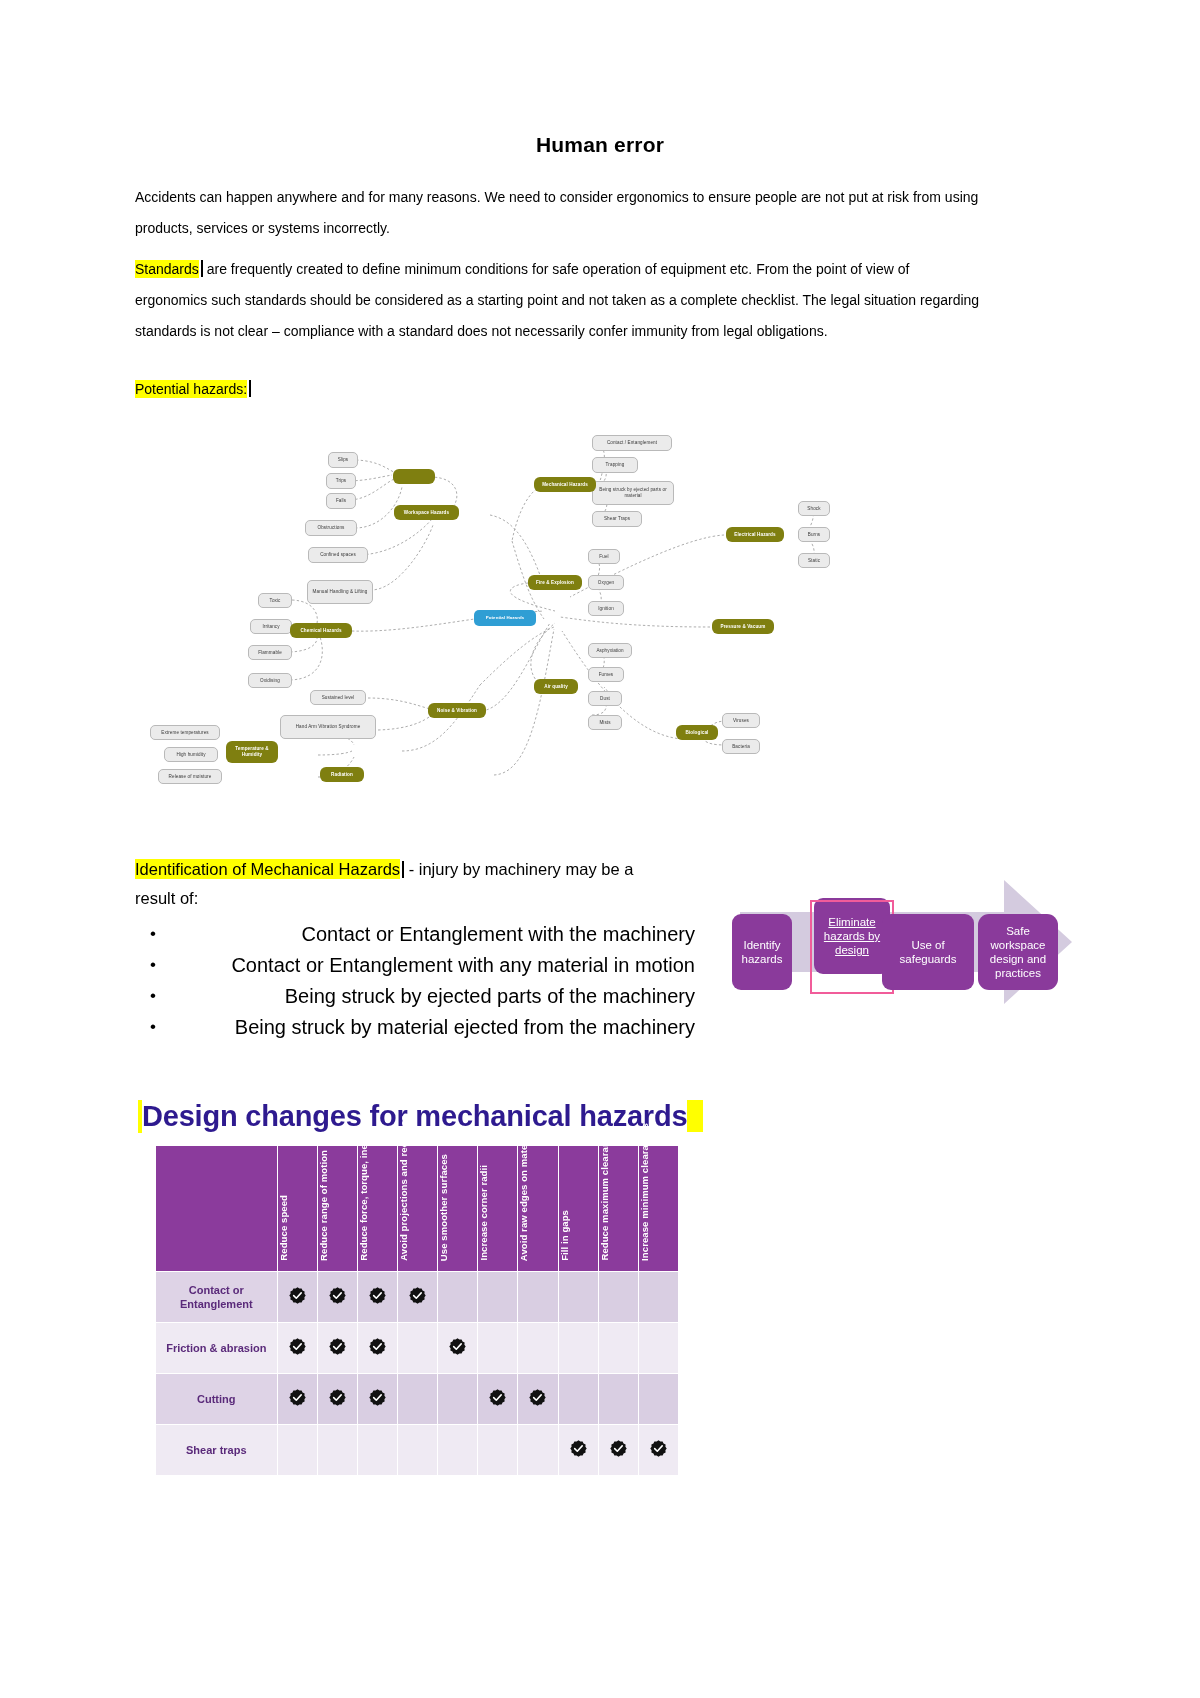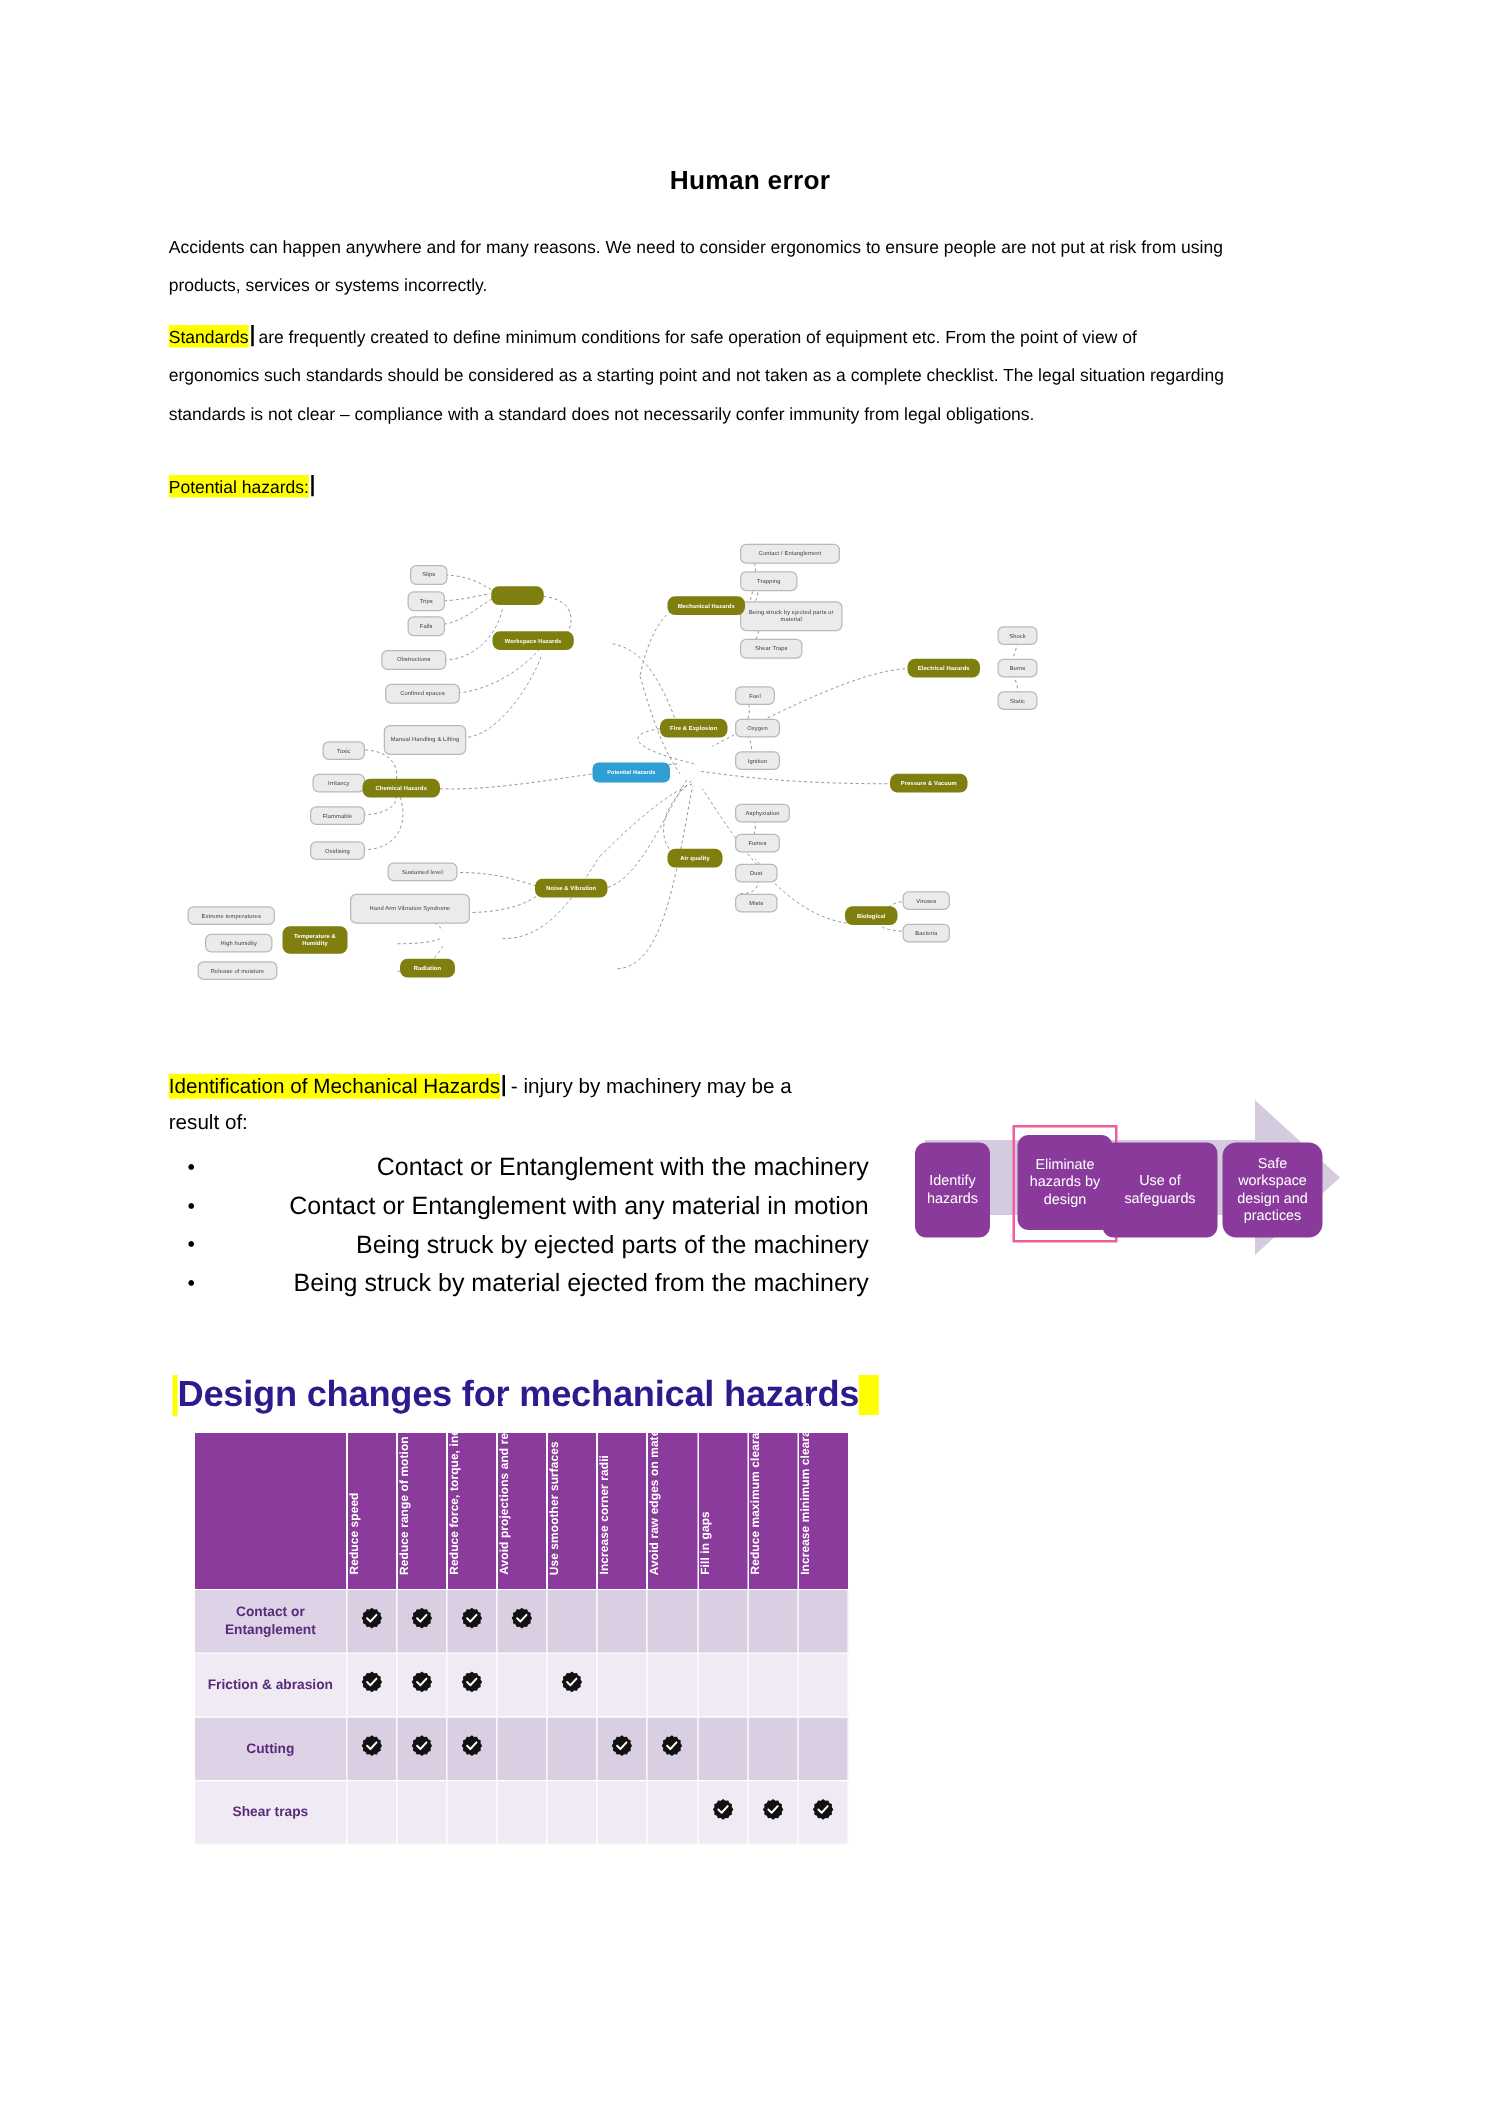--- a/index.html
+++ b/index.html
@@ -198,21 +198,21 @@
       <li>Being struck by ejected parts of the machinery</li>
       <li>Being struck by material ejected from the machinery</li>
     </ul>
   </div>
 
   <div class="process">
     <svg class="arrow-shape" width="370" height="190" viewBox="0 0 370 190">
       <path d="M18,50 L282,50 L282,18 L350,80 L282,142 L282,110 L18,110 Z" fill="#d4cbdf"></path>
     </svg>
     <div class="pbox" style="left:10px;top:52px;width:60px;height:76px;">Identify hazards</div>
-    <div class="pbox" style="left:92px;top:46px;width:76px;height:76px;">Eliminate hazards by design</div>
+    <div class="pbox" style="left:92px;top:36px;width:76px;height:76px;text-decoration:underline;">Eliminate hazards by design</div>
     <div class="sel-rect" style="left:88px;top:38px;width:84px;height:94px;"></div>
     <div class="pbox" style="left:160px;top:52px;width:92px;height:76px;">Use of safeguards</div>
     <div class="pbox" style="left:256px;top:52px;width:80px;height:76px;border-radius:11px;">Safe workspace design and practices</div>
   </div>
 
   <div class="dct-title"><span class="hl2" style="background:#ffff00;width:4px;display:inline-block;">&nbsp;</span><span>Design changes for mechanical hazards</span><span class="hl2">&nbsp;&nbsp;</span></div>
 
   <table class="tbl">
     <tbody>
         <tr>

